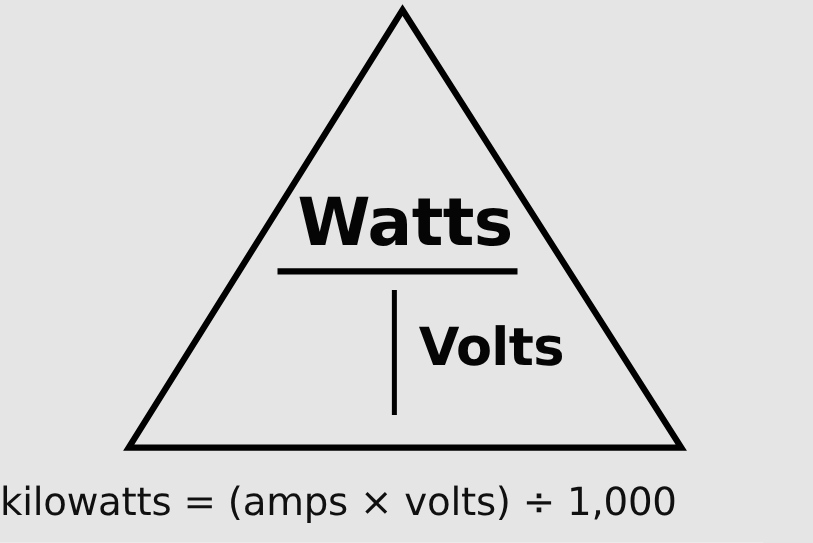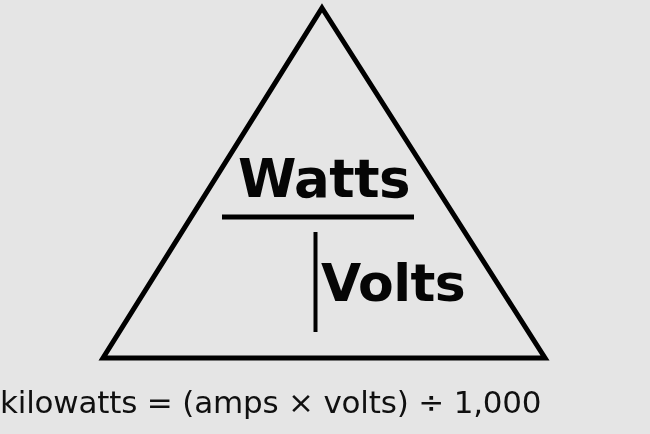--- a/index.html
+++ b/index.html
@@ -47,25 +47,25 @@
   #label-amps {
     left: 0px;
     width: 311px;
     text-align: right;
     top: 257px;
     font-size: 53px;
     padding-right: 18px;
     box-sizing: border-box;
   }
   #label-volts {
-    left: 308px;
+    left: 322px;
     width: 300px;
     text-align: left;
     top: 257px;
-    font-size: 52px;
+    font-size: 42px;
     padding-left: 13px;
     box-sizing: border-box;
   }
   #formula-line {
     position: absolute;
     left: 0;
     width: 530px;
     top: 385px;
     text-align: center;
     font-family: "DejaVu Sans", sans-serif;

